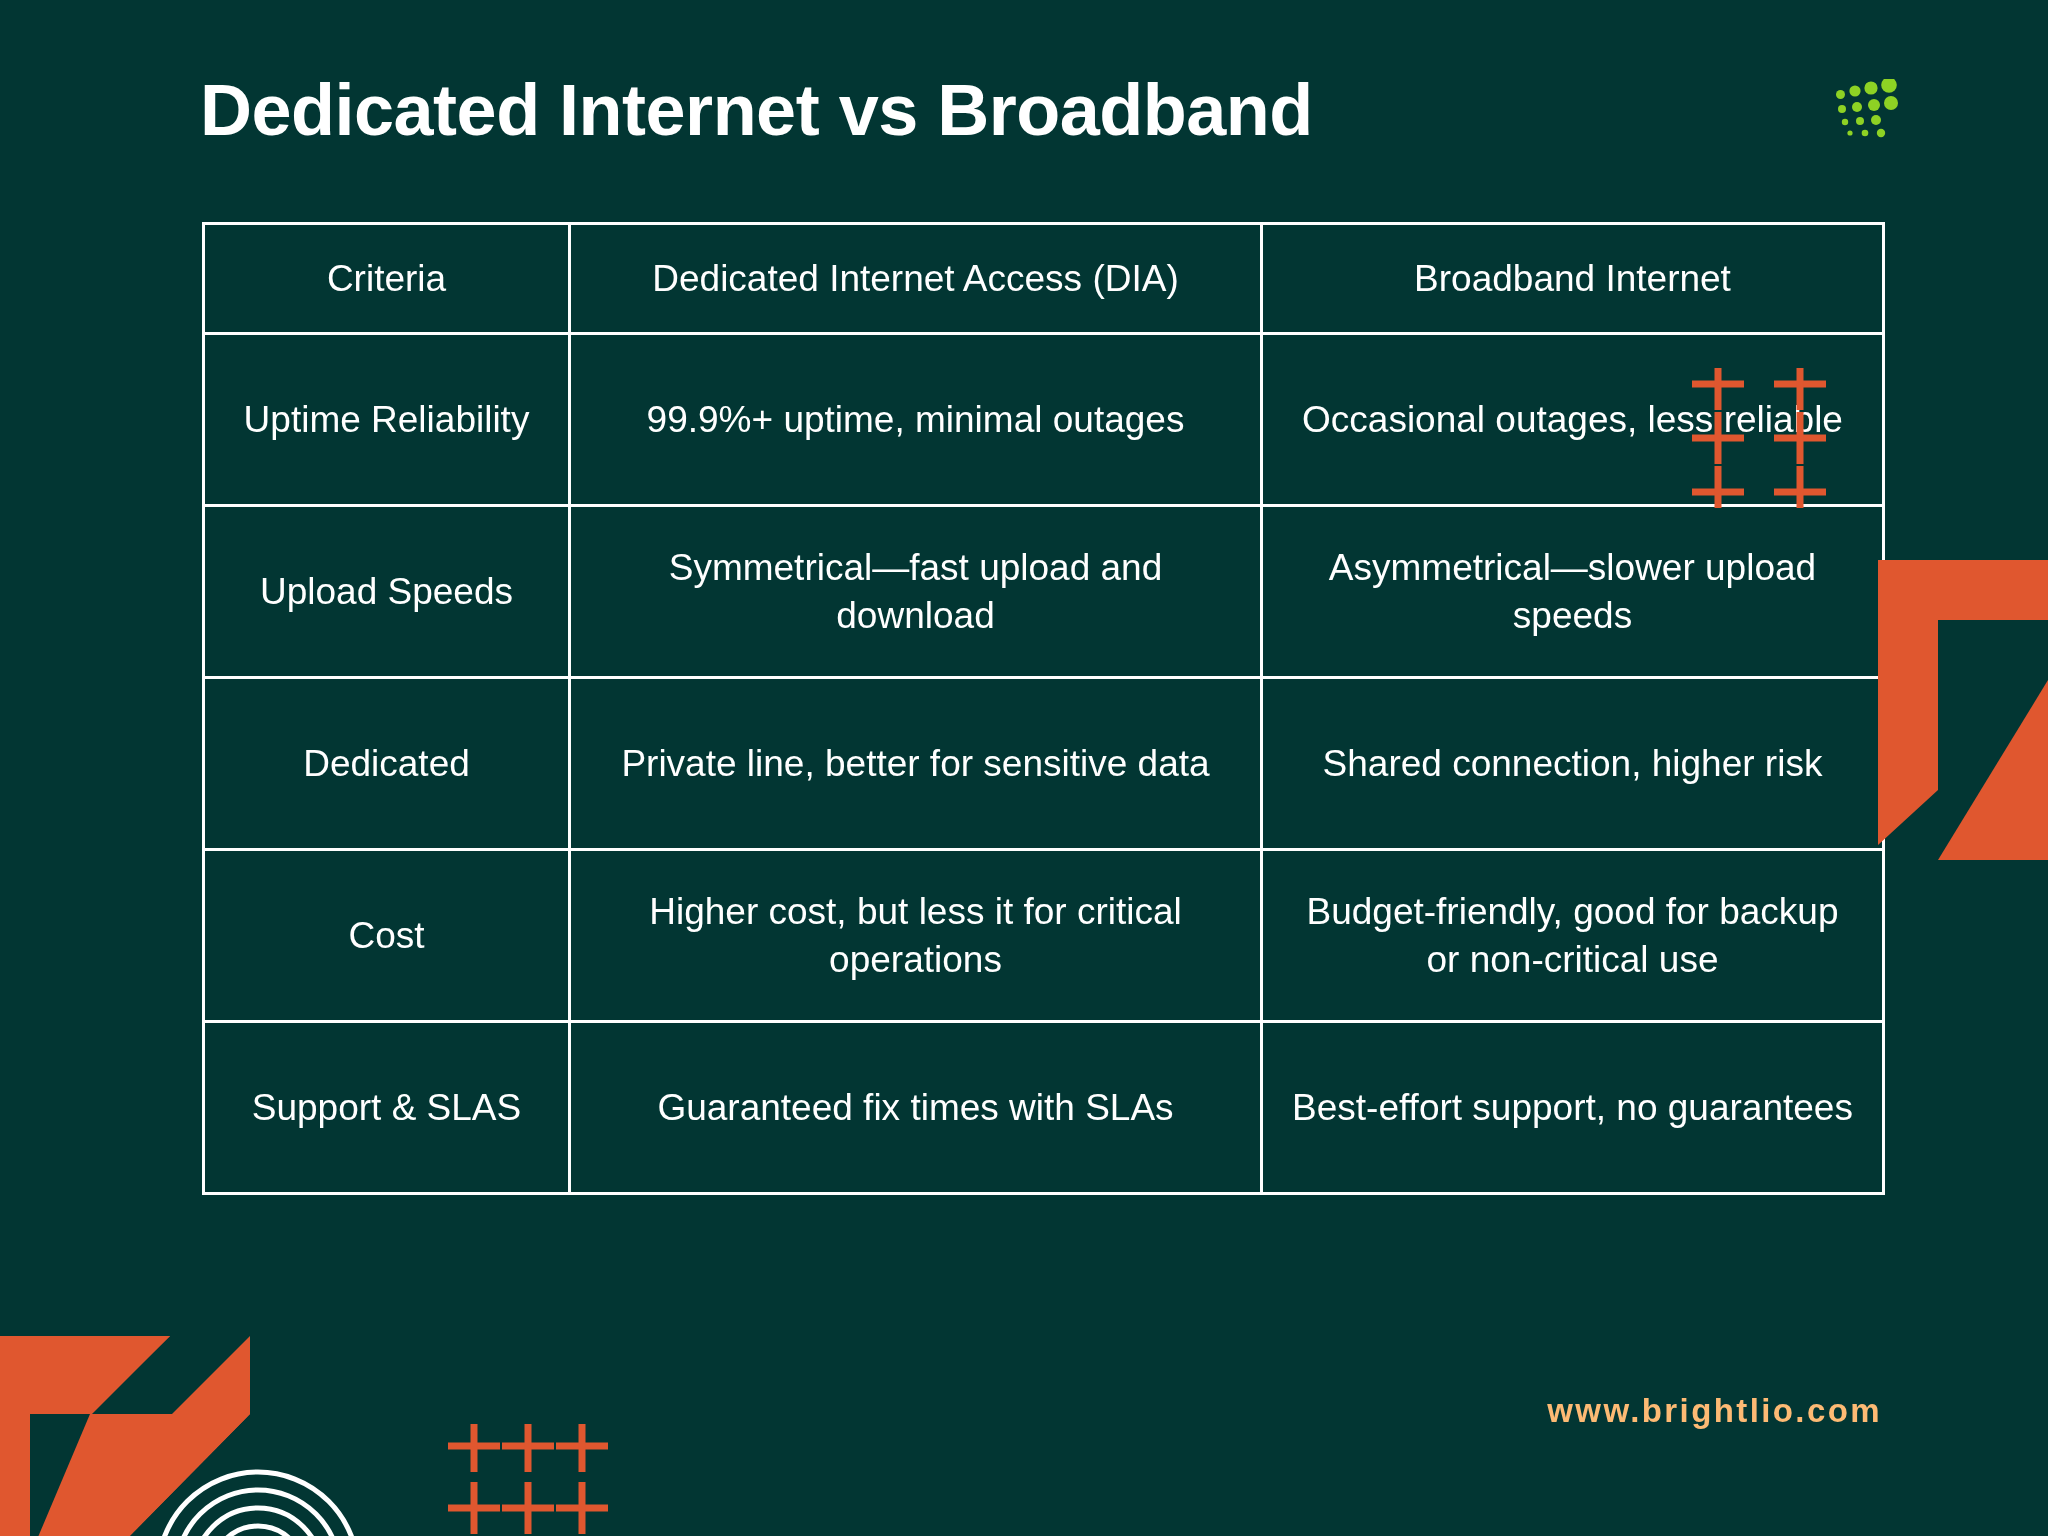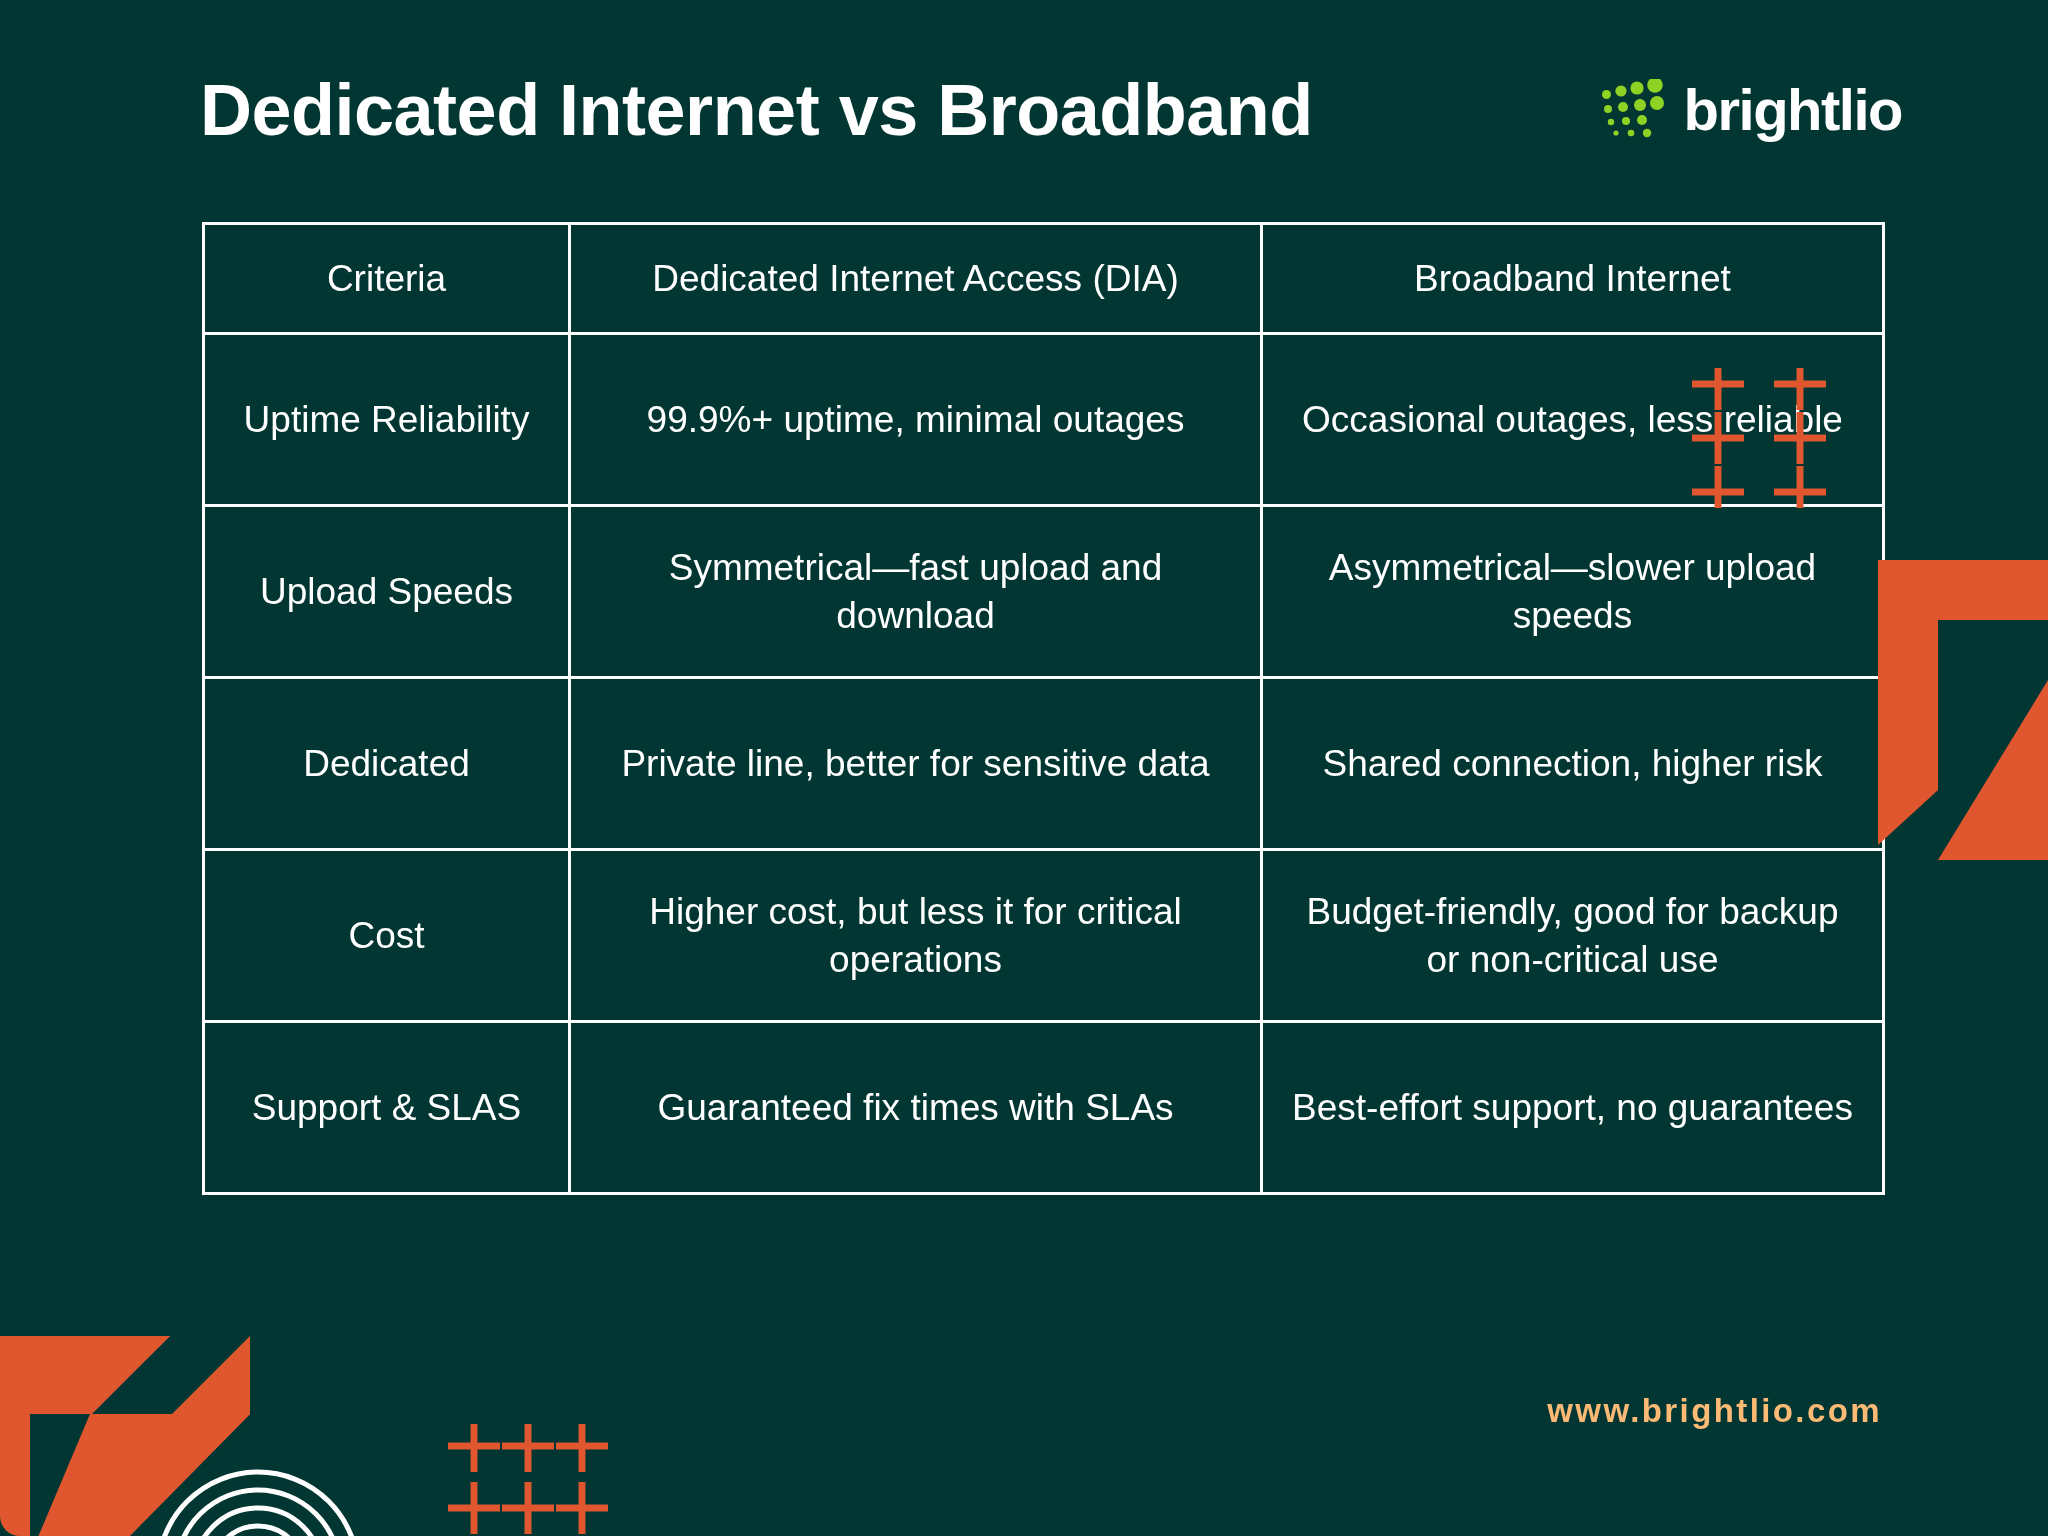--- a/index.html
+++ b/index.html
@@ -7,21 +7,20 @@
     width: 2048px; height: 1536px;
     background: #023633;
     font-family: "Liberation Sans", sans-serif;
     overflow: hidden;
   }
   #root {
     position: relative;
     width: 2048px; height: 1536px;
     background: #023633;
     overflow: hidden;
-    border-radius: 20px;
   }
 
   
   #header {
     position: absolute;
     left: 200px; top: 55px;
     width: 1720px; height: 110px;
     display: flex; align-items: center; gap: 60px;
   }
   #page-title {
@@ -122,21 +121,20 @@
 
           <circle cx="9" cy="43" r="3.2"></circle>
           <circle cx="24" cy="42" r="4.0"></circle>
           <circle cx="40" cy="41" r="5.0"></circle>
 
           <circle cx="14" cy="54" r="2.6"></circle>
           <circle cx="29" cy="54" r="3.3"></circle>
           <circle cx="45" cy="54" r="4.2"></circle>
         </g>
       </svg>
-      <div id="logo-text">brightlio</div>
     </div>
   </div>
 
   <table id="comparison-table">
     <colgroup>
       <col class="col0">
         <col class="col1">
         <col class="col2">
     </colgroup>
     <thead>

